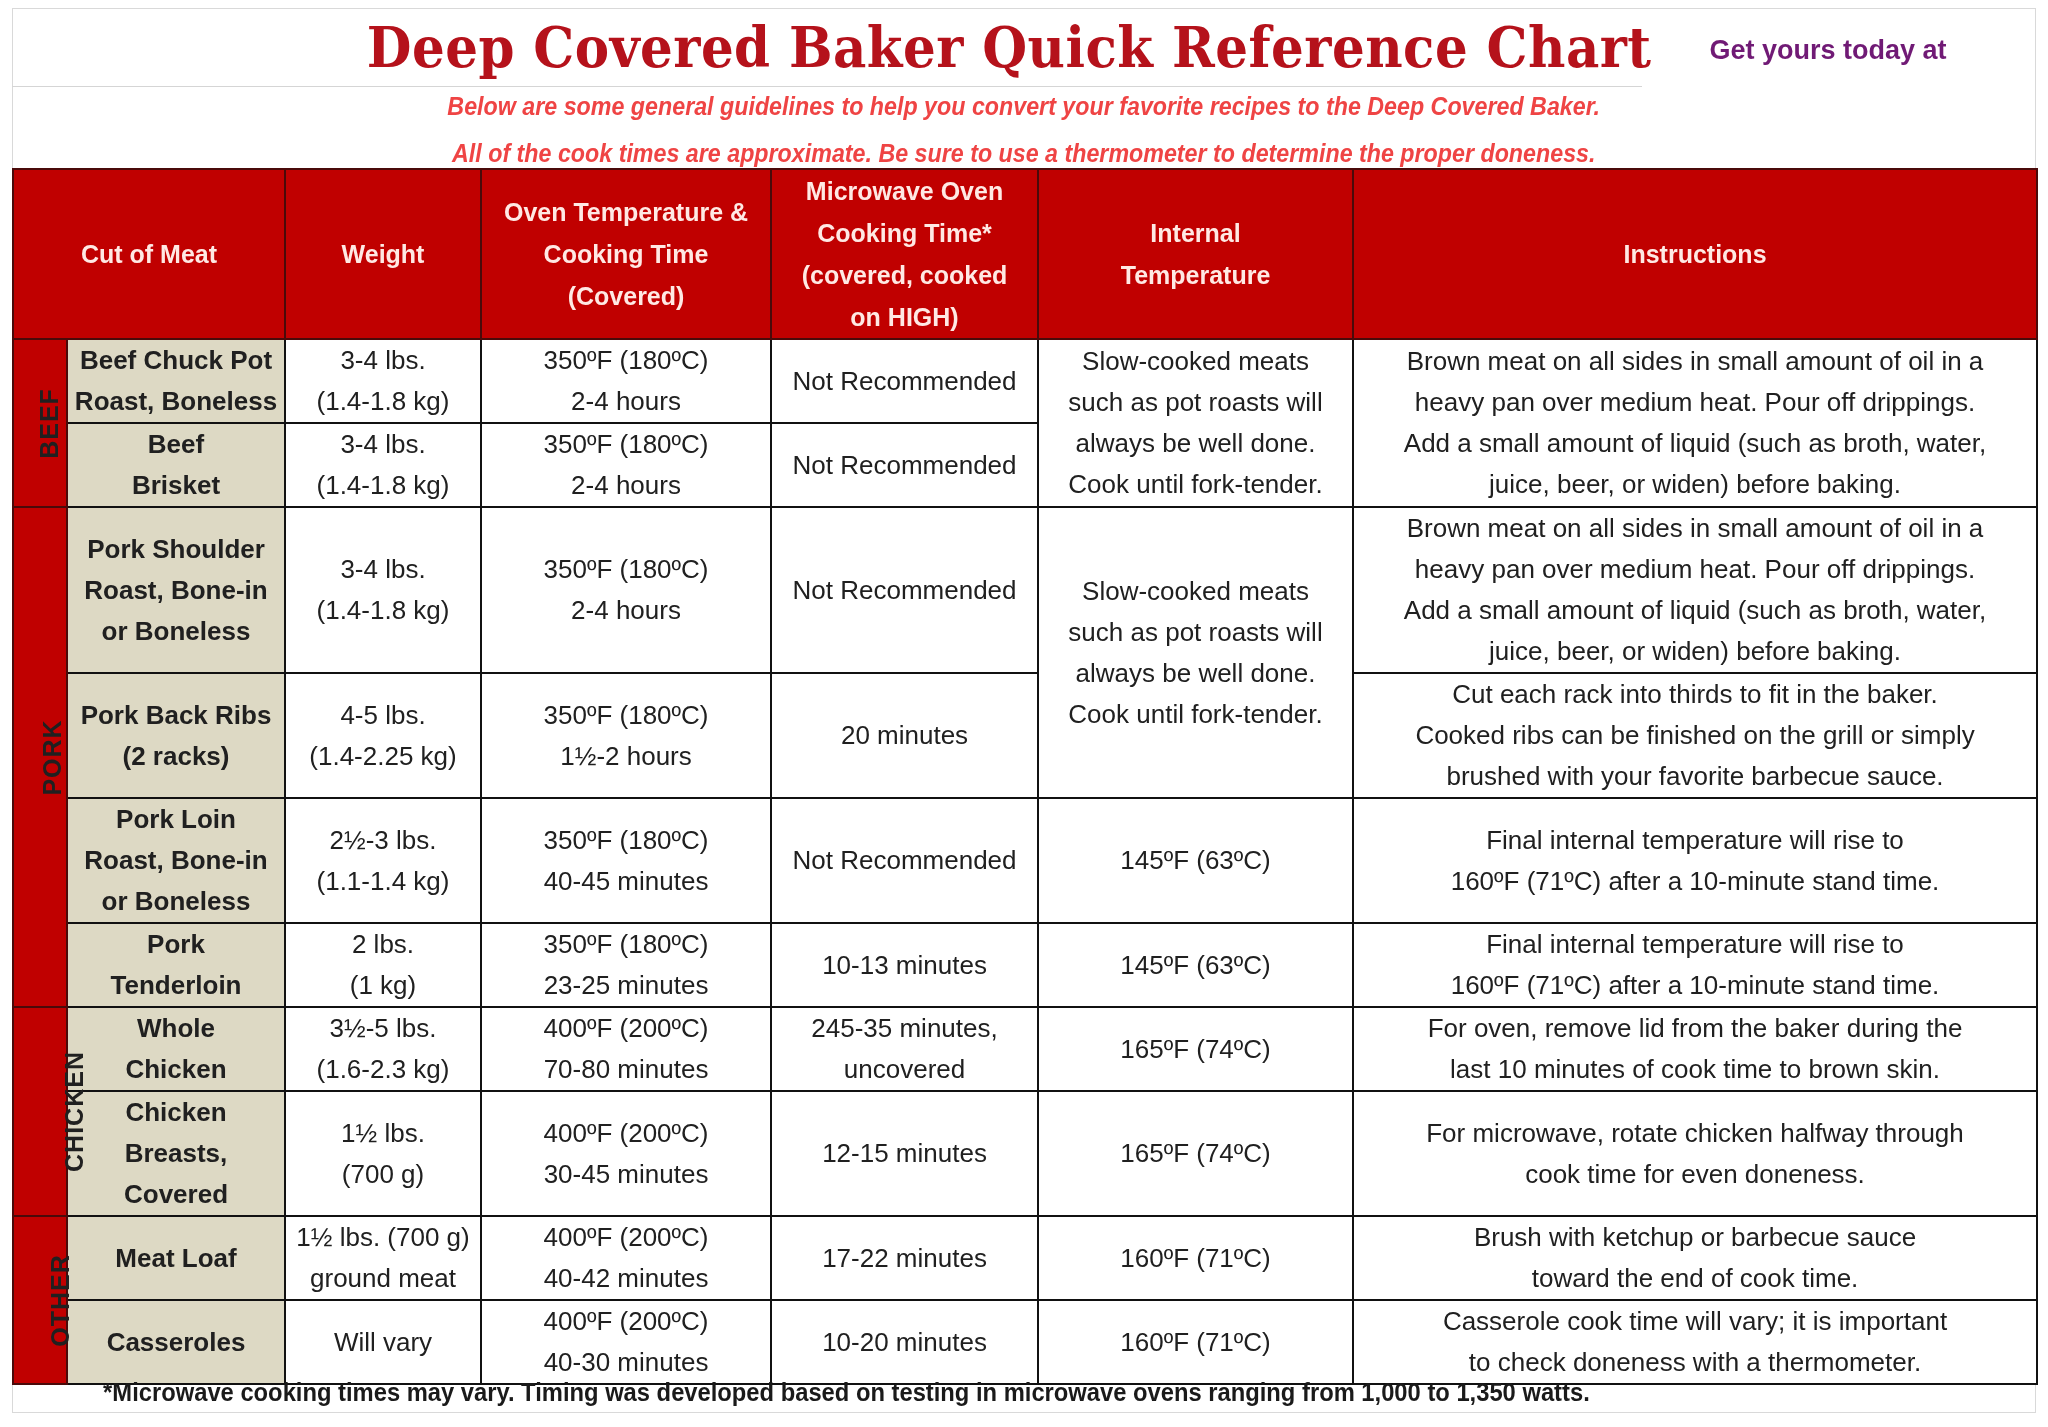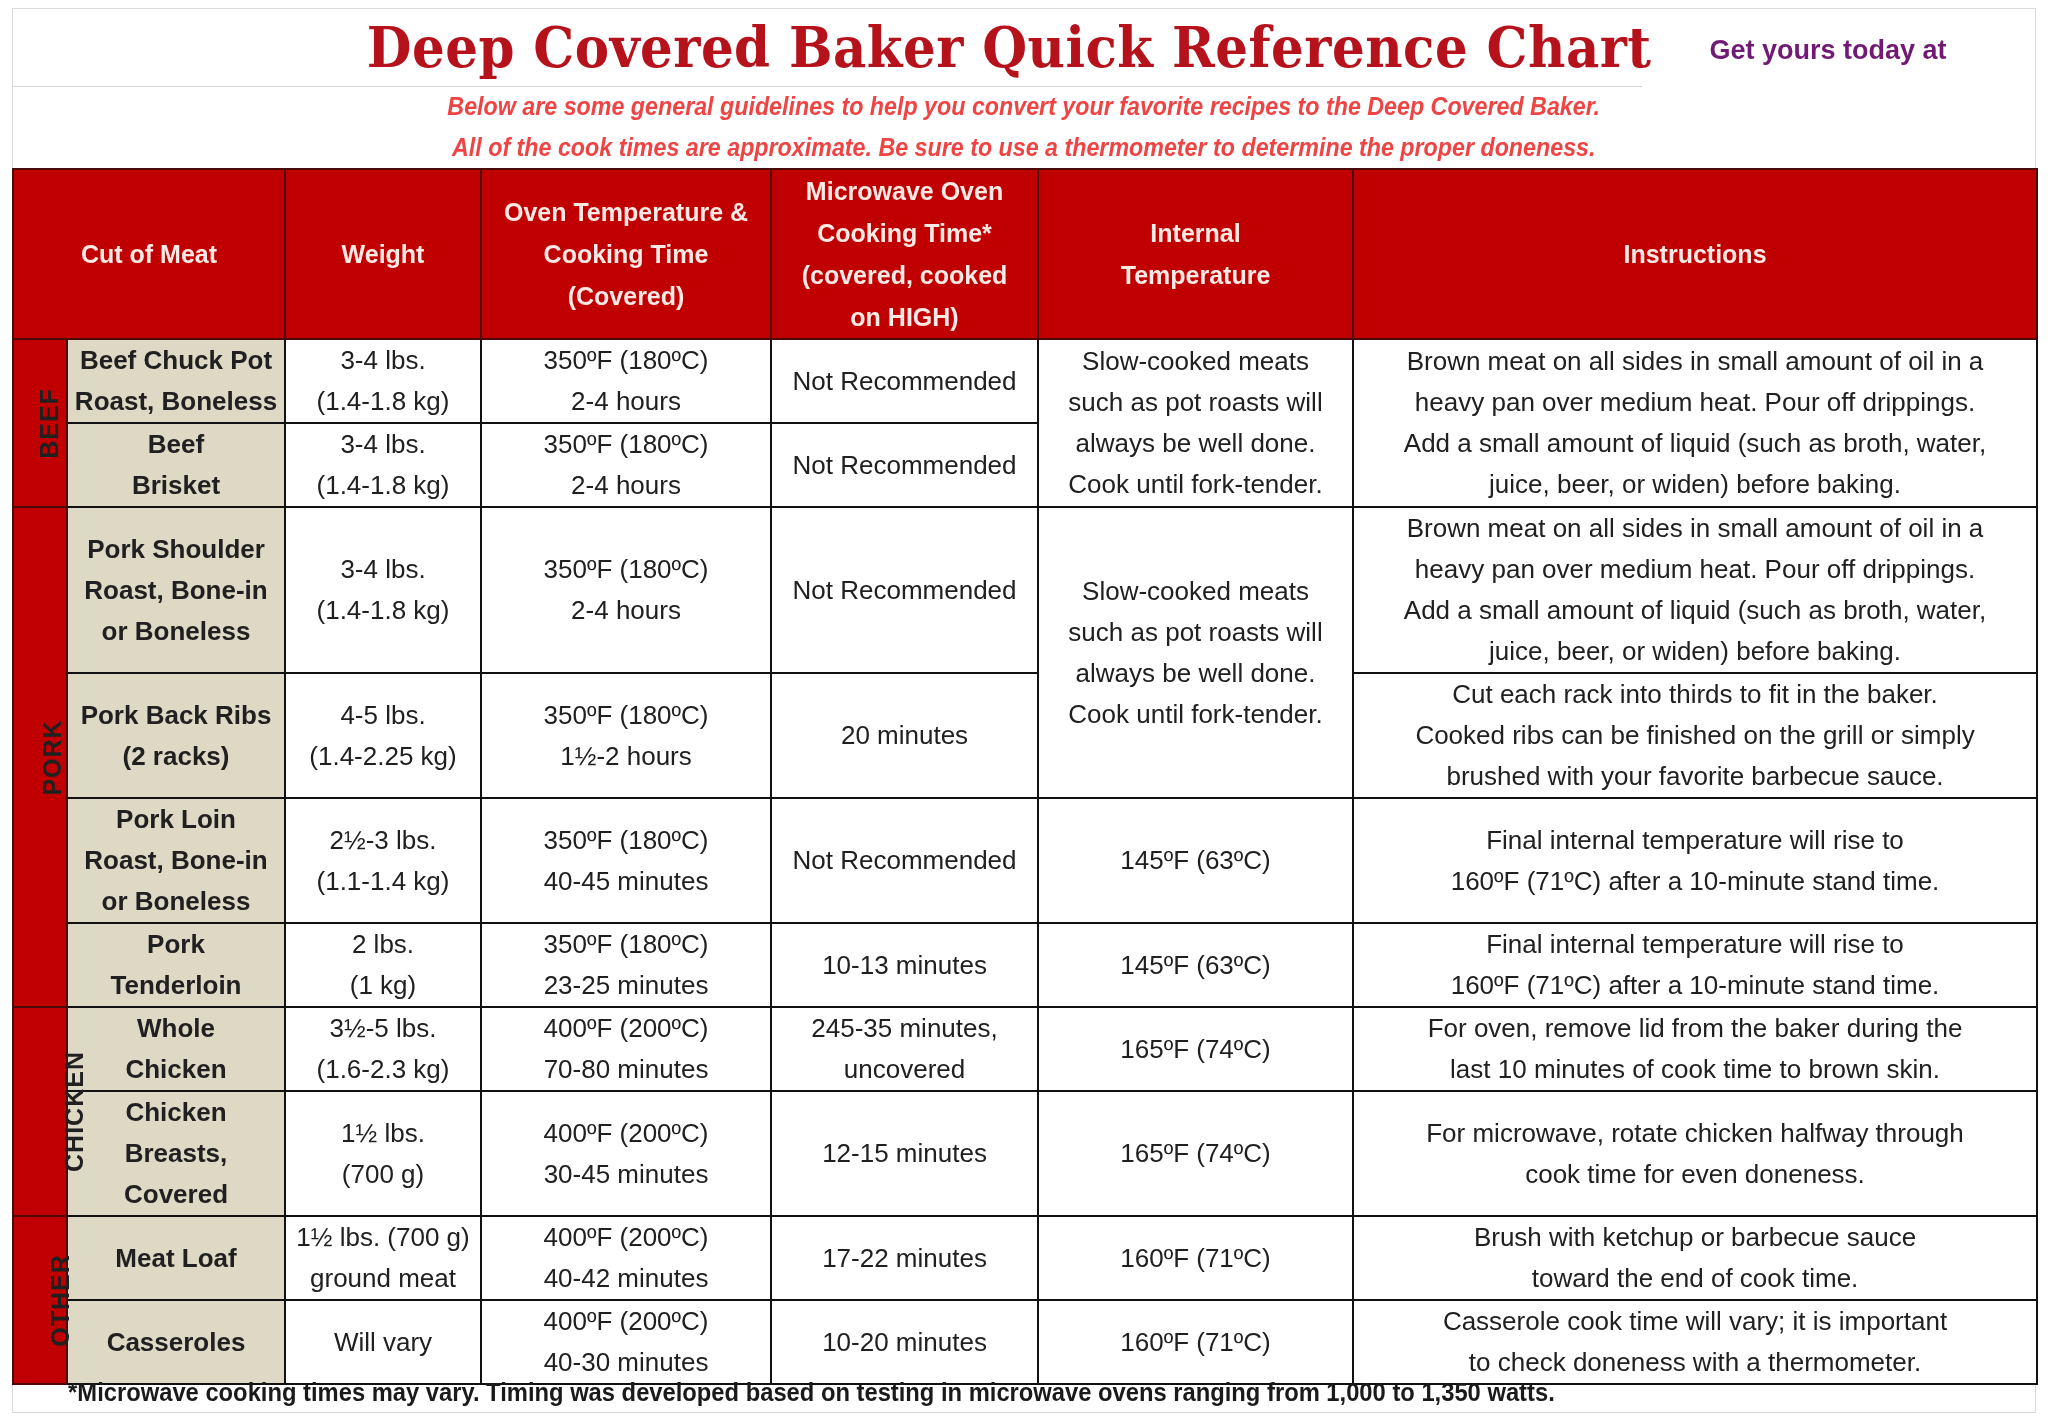--- a/index.html
+++ b/index.html
@@ -4,31 +4,31 @@
 <style>
   html,body{margin:0;padding:0;background:#ffffff;}
   body{width:2048px;height:1427px;position:relative;overflow:hidden;font-family:"Liberation Sans",sans-serif;color:#1a1a1a;}
   .frame{position:absolute;left:12px;top:8px;width:2024px;height:1405px;border:1px solid #d9d9d9;box-sizing:border-box;}
   .title{position:absolute;left:0;top:14px;width:2048px;text-align:center;font-family:"DejaVu Serif",serif;font-weight:bold;font-size:56px;color:#b5121b;letter-spacing:0.5px;}
   .title span{display:inline-block;transform:translateX(-15px) scaleX(0.92);}
   .promo{position:absolute;right:10px;top:32px;width:420px;text-align:center;font-family:"Liberation Sans",sans-serif;font-weight:bold;font-size:27px;line-height:36px;color:#701a75;}
   .divider{position:absolute;left:12px;top:86px;width:1630px;height:1px;background:#d5d5d5;}
   .sub{position:absolute;left:0;width:2048px;text-align:center;font-style:italic;font-weight:bold;font-size:25px;color:#ef4444;}
   .sub1{top:92px;}
-  .sub2{top:133px;}
+  .sub2{top:139px;}
   .sub span{display:inline-block;transform:scaleX(0.93);}
   table.ref{position:absolute;left:12px;top:168px;width:2024px;border-collapse:collapse;table-layout:fixed;}
   table.ref th, table.ref td{border:2px solid #111;text-align:center;vertical-align:middle;padding:0 6px;box-sizing:border-box;}
   table.ref th{background:#c00000;color:#ffe9e4;font-weight:bold;font-size:25px;line-height:42px;border-color:#4a0a0a;}
   table.ref td{font-size:26px;line-height:41px;background:#ffffff;color:#202020;}
   td.cat{background:#c00000 !important;border-color:#4a0a0a !important;padding:0 !important;color:#fff;}
   td.cat .vt{display:inline-block;transform:rotate(-90deg);white-space:nowrap;font-weight:bold;font-size:25px;letter-spacing:1px;}
   td.cut{background:#ddd9c4 !important;font-weight:bold;font-size:26px;color:#1a1a1a;}
   .cell-line{display:block;}
-  .footnote{position:absolute;left:12px;top:1372px;width:1668px;text-align:left;font-weight:bold;font-size:25px;color:#1a1a1a;line-height:40px;padding-left:17px;}
+  .footnote{position:absolute;left:12px;top:1372px;width:1668px;text-align:center;font-weight:bold;font-size:25px;color:#1a1a1a;line-height:40px;}
   .footnote span{display:inline-block;transform:scaleX(0.95);}
 </style>
 </head>
 <body>
 
 <div class="frame"></div>
 
 <div class="title"><span>Deep Covered Baker Quick Reference Chart</span></div>
 <div class="promo">
   <div>Get yours today at</div>

